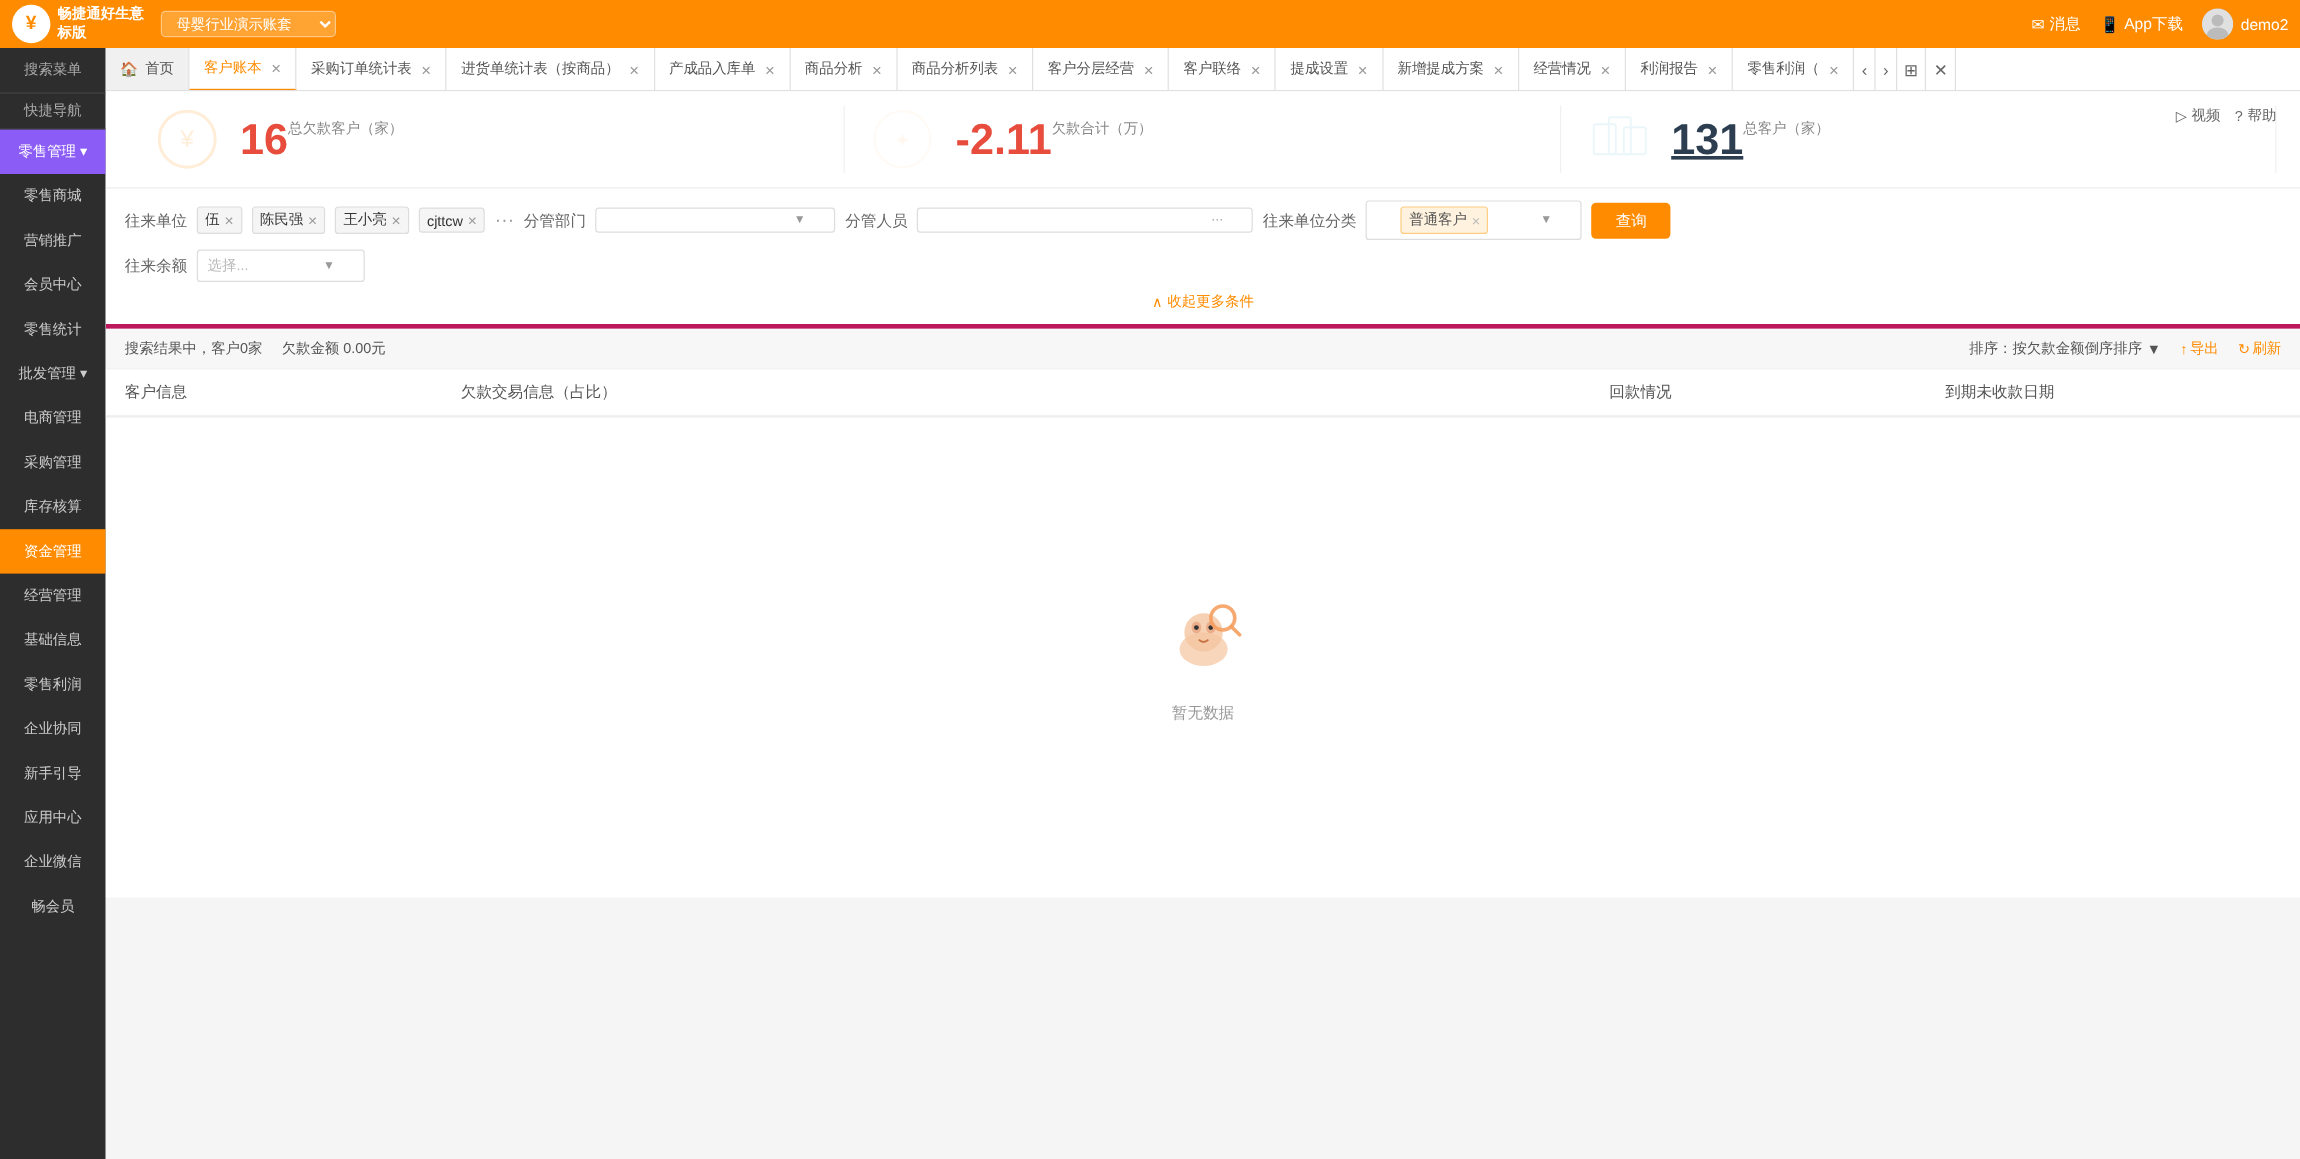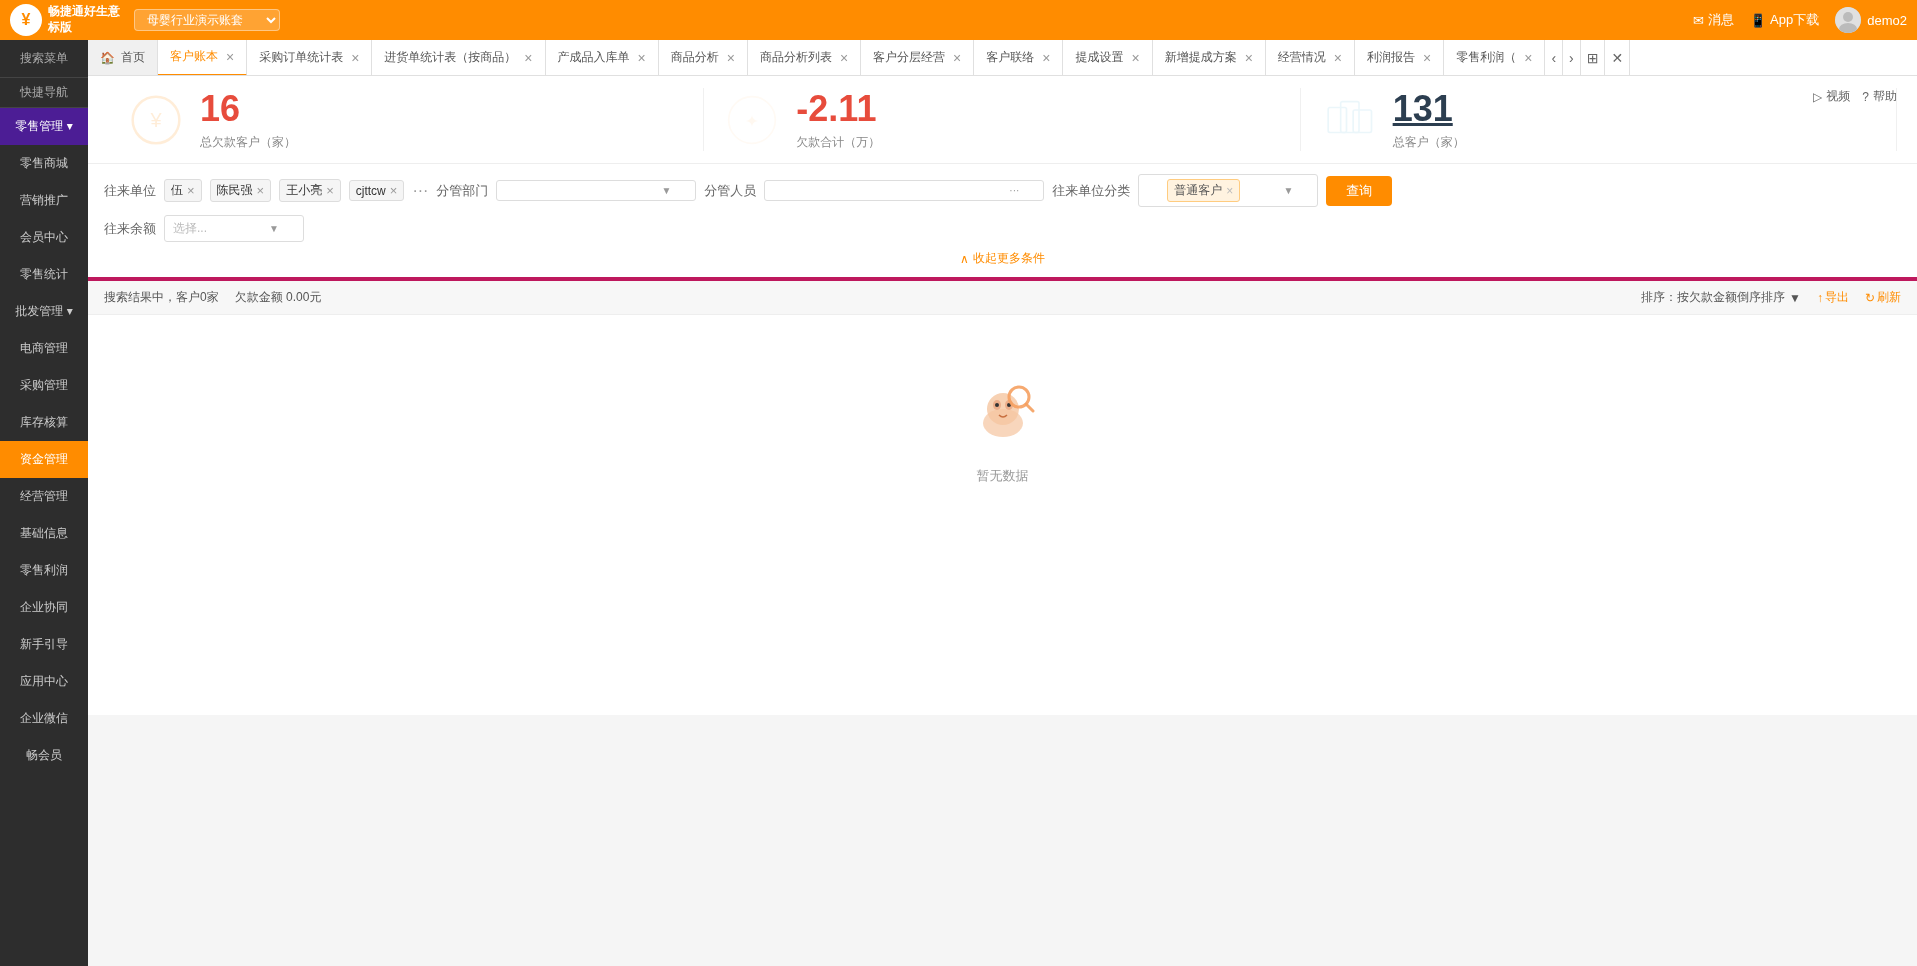--- a/index.html
+++ b/index.html
@@ -39,21 +39,21 @@
     
     .stats-row { background: #fff; display: flex; align-items: center; padding: 12px 20px; border-bottom: 1px solid #eee; gap: 0; position: relative; }
     .stat-block { flex: 1; display: flex; align-items: center; gap: 16px; padding: 0 20px; border-right: 1px solid #f0f0f0; }
     .stat-block:last-child { border-right: none; }
     .stat-icon { width: 56px; height: 56px; display: flex; align-items: center; justify-content: center; }
     .stat-icon svg { width: 50px; height: 50px; opacity: 0.15; }
     .stat-value { font-size: 36px; font-weight: bold; }
     .stat-value.red { color: #e74c3c; }
     .stat-value.blue-dark { color: #2c3e50; text-decoration: underline; }
     .stat-label { font-size: 12px; color: #888; margin-top: 4px; }
-    .stat-text { display: flex; flex-direction: column; }
+    .stat-text { display: flex; flex-direction: row; }
     .stats-actions { position: absolute; right: 20px; top: 12px; display: flex; gap: 12px; font-size: 12px; color: #666; }
     .stats-actions span { cursor: pointer; display: flex; align-items: center; gap: 4px; }
 
     
     .filter-area { background: #fff; padding: 10px 16px; border-bottom: 4px solid #be185d; }
     .filter-row { display: flex; align-items: center; gap: 8px; margin-bottom: 8px; flex-wrap: wrap; }
     .filter-label { color: #666; font-size: 13px; white-space: nowrap; }
     .filter-tag { background: #f5f5f5; border: 1px solid #ddd; border-radius: 3px; padding: 2px 6px; font-size: 12px; display: flex; align-items: center; gap: 4px; }
     .filter-tag .x { color: #999; cursor: pointer; font-size: 13px; }
     .filter-more { color: #999; cursor: pointer; font-size: 16px; }
@@ -66,21 +66,21 @@
     .search-results-left { font-size: 12px; color: #555; display: flex; gap: 16px; }
     .search-results-right { display: flex; gap: 16px; font-size: 12px; color: #555; align-items: center; }
     .sort-select { display: flex; align-items: center; gap: 4px; color: #555; cursor: pointer; }
     .export-btn { color: #ff8c00; cursor: pointer; display: flex; align-items: center; gap: 2px; }
     .refresh-btn { color: #ff8c00; cursor: pointer; display: flex; align-items: center; gap: 2px; }
 
     
     .table-container { background: #fff; margin: 0; }
     .table-header { display: grid; grid-template-columns: 280px 1fr 280px 280px; padding: 10px 16px; border-bottom: 2px solid #eee; background: #fff; }
     .table-header-cell { font-size: 13px; color: #555; font-weight: normal; }
-    .table-body { min-height: 400px; display: flex; align-items: center; flex-direction: column; padding: 60px; }
+    .table-body { min-height: 400px; display: flex; align-items: center; justify-content: center; flex-direction: column; padding: 60px; }
     .empty-icon { width: 80px; height: 80px; margin-bottom: 12px; }
     .empty-text { color: #999; font-size: 13px; }
 
     
     .orange-tag { background: #fff3e0; border: 1px solid #ffcc80; border-radius: 3px; padding: 2px 6px; font-size: 12px; display: flex; align-items: center; gap: 4px; color: #555; margin-left: 20px; }
     .orange-tag .x { color: #bbb; cursor: pointer; }
 
     
     .query-btn { background: #ff8c00; color: #fff; border: none; border-radius: 4px; padding: 6px 20px; font-size: 13px; cursor: pointer; }
   </style>
@@ -120,21 +120,21 @@
         <span>demo2</span>
       </span>
     </div>
   </div>
 
   <div class="main-area">
 
     <div class="sidebar">
       <div class="sidebar-search">搜索菜单</div>
       <div class="sidebar-nav">快捷导航</div>
-      <div class="sidebar-item active" style="background:#4c1d95;color:#fff;">
+      <div class="sidebar-item active" style="background:#8b5cf6;color:#fff;">
         <span>零售管理</span>
         <span> ▾</span>
       </div>
       <div class="sidebar-item">零售商城</div>
       <div class="sidebar-item">营销推广</div>
       <div class="sidebar-item">会员中心</div>
       <div class="sidebar-item">零售统计</div>
       <div class="sidebar-item">
         <span>批发管理</span>
         <span> ▾</span>
@@ -348,20 +348,26 @@
               <span>导出</span>
             </div>
             <div class="refresh-btn">
               <span>↻</span>
               <span>刷新</span>
             </div>
           </div>
         </div>
 
         <div class="table-container">
+          <div class="table-header">
+            <div class="table-header-cell">客户信息</div>
+            <div class="table-header-cell">欠款交易信息（占比）</div>
+            <div class="table-header-cell">回款情况</div>
+            <div class="table-header-cell">到期未收款日期</div>
+          </div>
           <div class="table-body">
 
             <div class="empty-icon">
               <svg viewBox="0 0 80 80" width="80" height="80">
 
                 <ellipse cx="40" cy="48" rx="20" ry="14" fill="#f5c5a0" opacity="0.7"></ellipse>
                 <circle cx="40" cy="34" r="16" fill="#f5c5a0" opacity="0.8"></circle>
                 <ellipse cx="34" cy="30" rx="4" ry="5" fill="#e8a580" opacity="0.8"></ellipse>
                 <ellipse cx="46" cy="30" rx="4" ry="5" fill="#e8a580" opacity="0.8"></ellipse>
                 <circle cx="34" cy="30" r="2" fill="#333"></circle>

